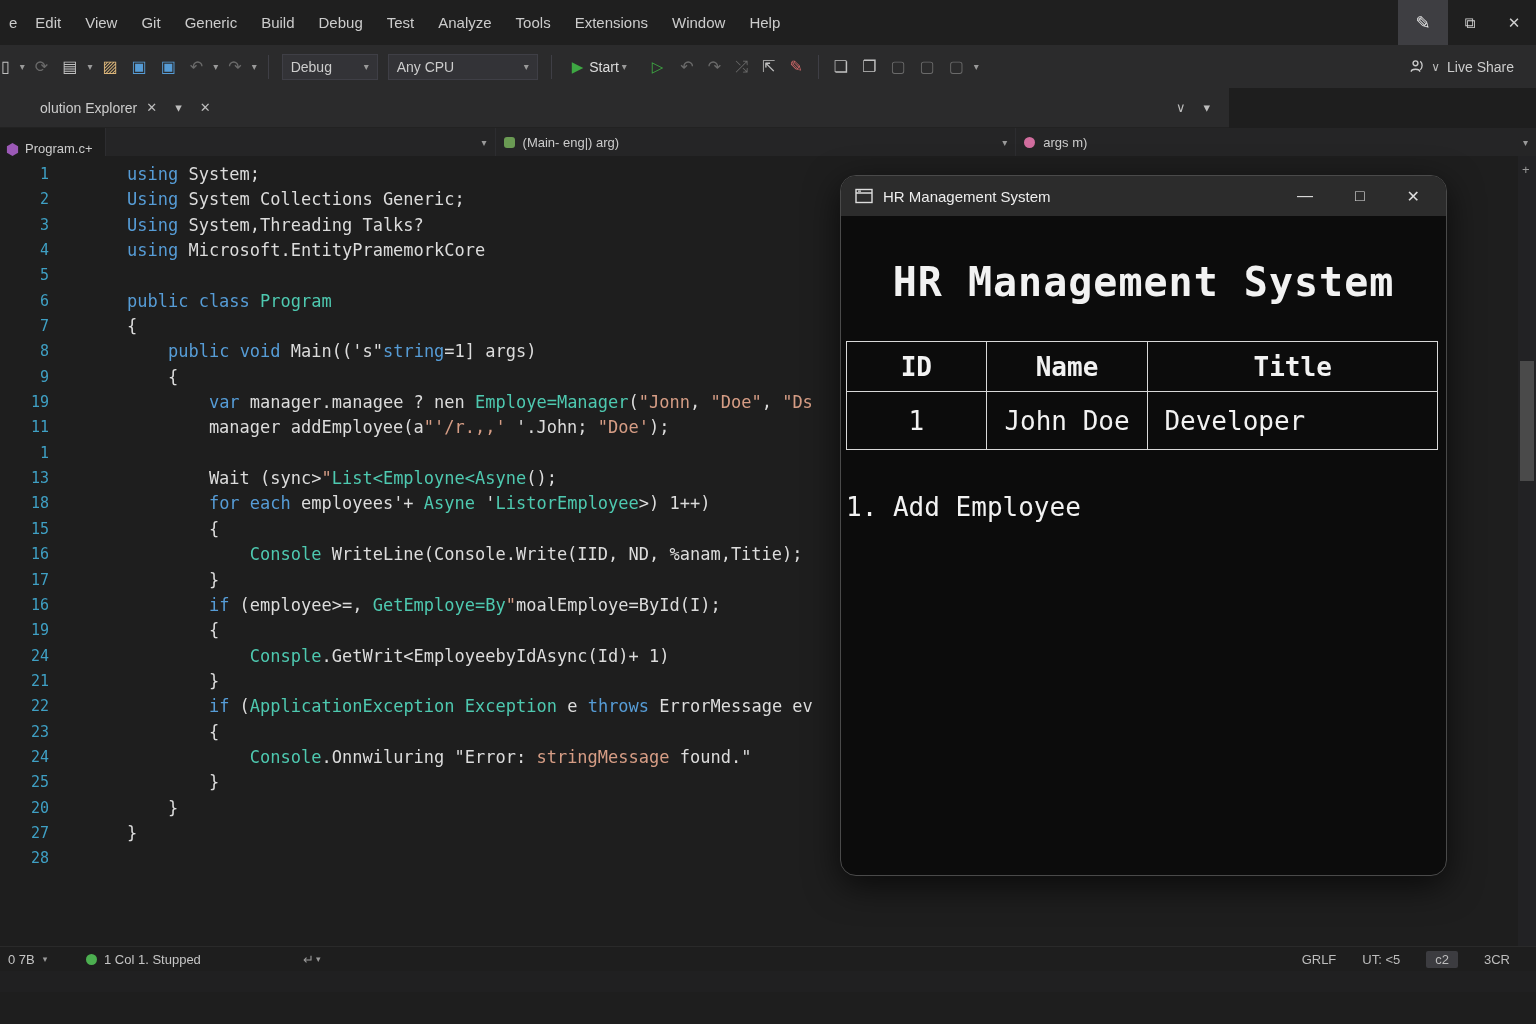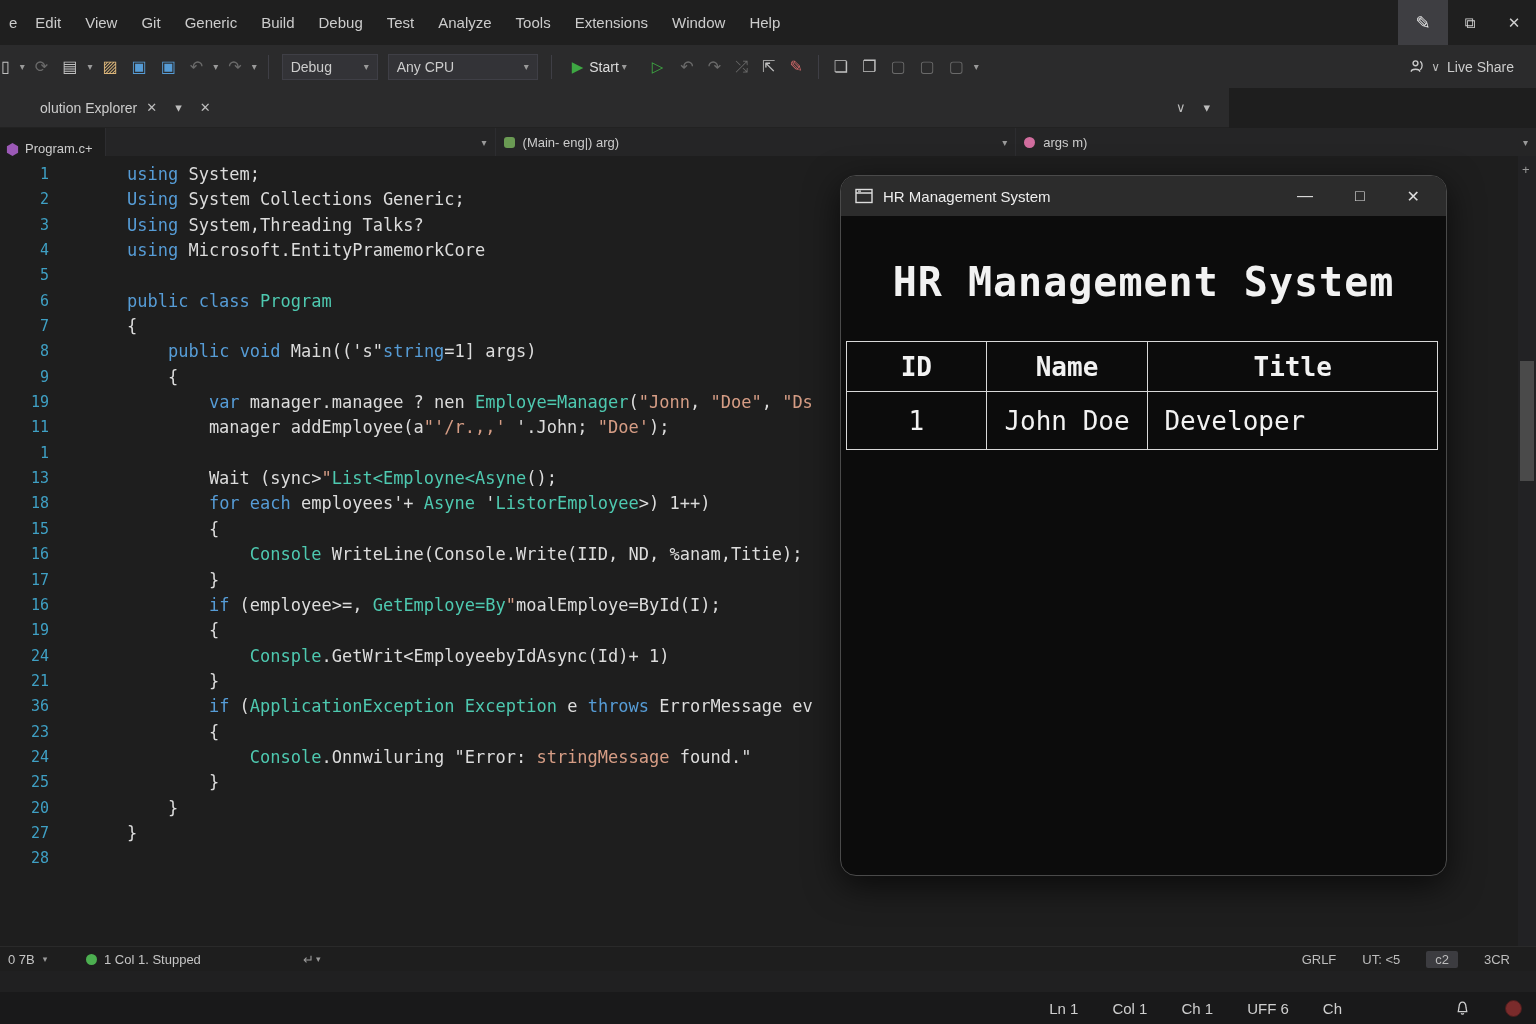--- a/index.html
+++ b/index.html
@@ -254,21 +254,21 @@
         <div class="ln">1</div>
         <div class="ln">13</div>
         <div class="ln">18</div>
         <div class="ln">15</div>
         <div class="ln">16</div>
         <div class="ln">17</div>
         <div class="ln">16</div>
         <div class="ln">19</div>
         <div class="ln">24</div>
         <div class="ln">21</div>
-        <div class="ln">36</div>
+        <div class="ln">22</div>
         <div class="ln">23</div>
         <div class="ln">24</div>
         <div class="ln">25</div>
         <div class="ln">20</div>
         <div class="ln">27</div>
         <div class="ln">28</div>
       </div>
     <div class="code"><div class="cl"><span class="tok-k">using</span><span class="tok-p"> System;</span></div><div class="cl"><span class="tok-k">Using</span><span class="tok-p"> System Collections Generic;</span></div><div class="cl"><span class="tok-k">Using</span><span class="tok-p"> System,Threading Talks?</span></div><div class="cl"><span class="tok-k">using</span><span class="tok-p"> Microsoft.EntityPramemorkCore</span></div><div class="cl">&nbsp;</div><div class="cl"><span class="tok-k">public class</span><span class="tok-t"> Program</span></div><div class="cl"><span class="tok-p">{</span></div><div class="cl"><span class="tok-p">    </span><span class="tok-k">public</span><span class="tok-p"> </span><span class="tok-k">void</span><span class="tok-p"> Main(('s"</span><span class="tok-k">string</span><span class="tok-p">=1] args)</span></div><div class="cl"><span class="tok-p">    {</span></div><div class="cl"><span class="tok-p">        </span><span class="tok-k">var</span><span class="tok-p"> manager.managee ? nen </span><span class="tok-t">Employe=Manager</span><span class="tok-p">(</span><span class="tok-s">"Jonn</span><span class="tok-p">, </span><span class="tok-s">"Doe"</span><span class="tok-p">, </span><span class="tok-s">"Ds</span></div><div class="cl"><span class="tok-p">        manager addEmployee(a</span><span class="tok-s">"'/r.,,'</span><span class="tok-p"> '.John; </span><span class="tok-s">"Doe'</span><span class="tok-p">);</span></div><div class="cl">&nbsp;</div><div class="cl"><span class="tok-p">        Wait (sync&gt;</span><span class="tok-s">"</span><span class="tok-t">List&lt;Employne&lt;Asyne</span><span class="tok-p">();</span></div><div class="cl"><span class="tok-p">        </span><span class="tok-k">for each</span><span class="tok-p"> employees'+ </span><span class="tok-t">Asyne</span><span class="tok-p"> '</span><span class="tok-t">ListorEmployee</span><span class="tok-p">&gt;) 1++)</span></div><div class="cl"><span class="tok-p">        {</span></div><div class="cl"><span class="tok-p">            </span><span class="tok-t">Console</span><span class="tok-p"> WriteLine(Console.Write(IID, ND, %anam,Titie);</span></div><div class="cl"><span class="tok-p">        }</span></div><div class="cl"><span class="tok-p">        </span><span class="tok-k">if</span><span class="tok-p"> (employee&gt;=, </span><span class="tok-t">GetEmploye=By</span><span class="tok-s">"</span><span class="tok-p">moalEmploye=ById(I);</span></div><div class="cl"><span class="tok-p">        {</span></div><div class="cl"><span class="tok-p">            </span><span class="tok-t">Consple</span><span class="tok-p">.GetWrit&lt;EmployeebyIdAsync(Id)+ 1)</span></div><div class="cl"><span class="tok-p">        }</span></div><div class="cl"><span class="tok-p">        </span><span class="tok-k">if</span><span class="tok-p"> (</span><span class="tok-t">ApplicationException</span><span class="tok-p"> </span><span class="tok-t">Exception</span><span class="tok-p"> e </span><span class="tok-k">throws</span><span class="tok-p"> ErrorMessage ev</span></div><div class="cl"><span class="tok-p">        {</span></div><div class="cl"><span class="tok-p">            </span><span class="tok-t">Console</span><span class="tok-p">.Onnwiluring "Error: </span><span class="tok-s">stringMessage</span><span class="tok-p"> found."</span></div><div class="cl"><span class="tok-p">        }</span></div><div class="cl"><span class="tok-p">    }</span></div><div class="cl"><span class="tok-p">}</span></div><div class="cl">&nbsp;</div></div>
     <div class="vscroll">
       <span class="plus">+</span>
@@ -291,36 +291,20 @@
     </div>
     <div class="status-right">
         <span class="sr-item">GRLF</span>
         <span class="sr-item">UT: &lt;5</span>
         <span class="sr-item boxed">c2</span>
         <span class="sr-item">3CR</span>
       </div>
   </div>
 
   <div class="lower-strip"></div>
-  <div class="bottombar">
-    <div class="bb-items">
-        <span>Ln 1</span>
-        <span>Col 1</span>
-        <span>Ch 1</span>
-        <span>UFF 6</span>
-        <span>Ch</span>
-      </div>
-    <span class="bell">
-      <svg width="17" height="17" viewBox="0 0 16 16">
-        <path d="M8 2 C5.6 2 4.8 4.4 4.7 7 L4 11 L12 11 L11.3 7 C11.2 4.4 10.4 2 8 2 Z" fill="none" stroke="#cfcfcf" stroke-width="1.2"></path>
-        <path d="M6.8 12.5 a1.3 1.3 0 0 0 2.4 0" fill="none" stroke="#cfcfcf" stroke-width="1.2"></path>
-      </svg>
-    </span>
-    <span class="red-circle"></span>
-  </div>
 
   <div class="console-win">
     <div class="console-titlebar">
       <span class="console-app-icon">
         <svg width="18" height="16" viewBox="0 0 18 16">
           <rect x="1" y="1.5" width="16" height="13" fill="none" stroke="#dddddd" stroke-width="1.4"></rect>
           <line x1="1" y1="5" x2="17" y2="5" stroke="#dddddd" stroke-width="1.4"></line>
           <line x1="3" y1="3.2" x2="6" y2="3.2" stroke="#dddddd" stroke-width="1.2"></line>
         </svg>
       </span>
@@ -347,16 +331,17 @@
             </tr>
           </thead>
         <tbody>
             <tr>
               <td class="col0">1</td>
               <td class="col1">John Doe</td>
               <td class="col2">Developer</td>
             </tr>
           </tbody>
       </table>
+      <div class="console-menu-line">1. Add Employee</div>
     </div>
   </div>
 
 </div>
 
 </body></html>

